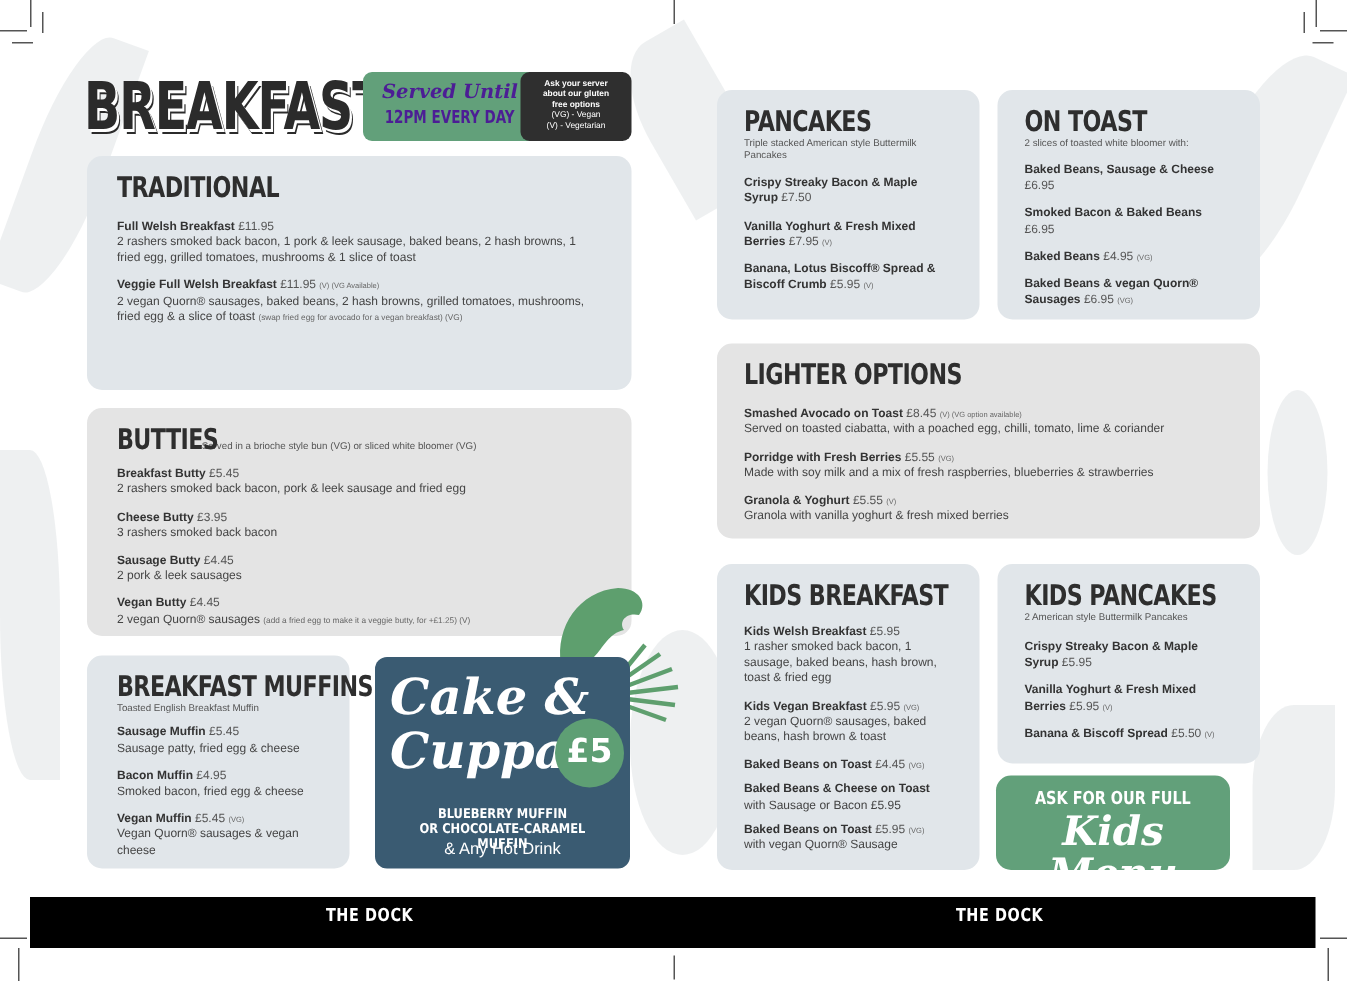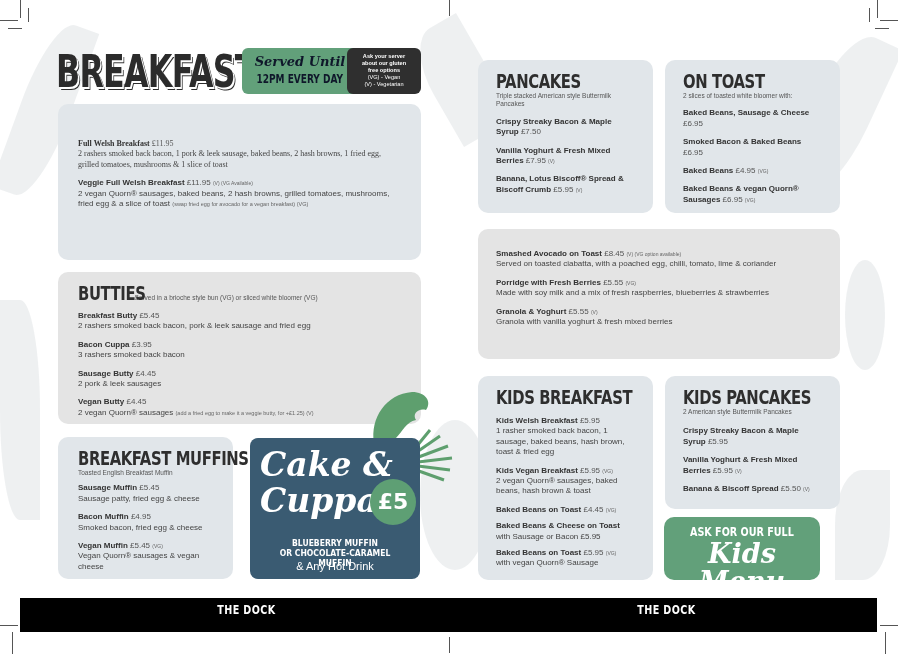--- a/index.html
+++ b/index.html
@@ -31,21 +31,21 @@
   .title-big {
     position: absolute; left: 56px; top: 46px;
     font-family: "DejaVu Sans", sans-serif; font-weight: bold; font-size: 44px;
     color: #2b2b2b; letter-spacing: -1px;
     transform: scaleX(0.72); transform-origin: left top;
     text-shadow: 2px 2px 0 #ffffff, 3px 3px 0 #2b2b2b;
     white-space: nowrap;
   }
   .served {
     position: absolute; left: 242px; top: 48px; width: 116px; height: 46px;
-    background: #62a07a; border-radius: 6px; color: #0f172a; text-align: center;
+    background: #62a07a; border-radius: 6px; color: #4c1d95; text-align: center;
     padding-top: 6px;
   }
   .served .s1 { font-family: "DejaVu Serif", serif; font-style: italic; font-weight: bold; font-size: 13px; }
   .served .s2 { font-family: "DejaVu Sans", sans-serif; font-weight: bold; font-size: 12px; transform: scaleX(0.75); display: inline-block; }
   .gluten {
     position: absolute; left: 347px; top: 48px; width: 74px; height: 46px;
     background: #2f2f2f; border-radius: 6px; color: #fff; text-align: center;
     font-size: 5.6px; line-height: 1.25; padding-top: 5px;
   }
   .gluten .b { font-weight: bold; }
@@ -116,21 +116,22 @@
   </div>
   <div class="gluten">
     <div class="b">Ask your server</div>
     <div class="b">about our gluten</div>
     <div class="b">free options</div>
     <div>(VG) - Vegan</div>
     <div>(V) - Vegetarian</div>
   </div>
 
   <div class="panel blue" style="left:58px;top:104px;width:363px;height:156px;padding:10px 20px;">
-    <div class="item" style="margin-top:25px;font-family:Liberation Serif, serif;">
+    <div><span class="heading">TRADITIONAL</span></div>
+    <div class="item" style="margin-top:10px;">
       <span class="name">Full Welsh Breakfast</span>
       <span class="price">£11.95</span>
       <div class="desc">2 rashers smoked back bacon, 1 pork &amp; leek sausage, baked beans, 2 hash browns, 1 fried egg, grilled tomatoes, mushrooms &amp; 1 slice of toast</div>
     </div>
     <div class="item">
       <span class="name">Veggie Full Welsh Breakfast</span>
       <span class="price">£11.95</span>
       <span class="tag">(V) (VG Available)</span>
       <div class="desc"><span>2 vegan Quorn® sausages, baked beans, 2 hash browns, grilled tomatoes, mushrooms, fried egg &amp; a slice of toast</span> <span class="desc-note">(swap fried egg for avocado for a vegan breakfast) (VG)</span></div>
     </div>
@@ -140,21 +141,21 @@
     <div style="white-space:nowrap;">
       <span class="heading" style="transform:scaleX(0.78);width:60px;">BUTTIES</span>
       <span class="subnote" style="margin-left:-8px;">Served in a brioche style bun (VG) or sliced white bloomer (VG)</span>
     </div>
     <div class="item" style="margin-top:7px;">
       <span class="name">Breakfast Butty</span>
       <span class="price">£5.45</span>
       <div class="desc">2 rashers smoked back bacon, pork &amp; leek sausage and fried egg</div>
     </div>
     <div class="item">
-      <span class="name">Bacon Cuppa</span>
+      <span class="name">Cheese Butty</span>
       <span class="price">£3.95</span>
       <div class="desc">3 rashers smoked back bacon</div>
     </div>
     <div class="item">
       <span class="name">Sausage Butty</span>
       <span class="price">£4.45</span>
       <div class="desc">2 pork &amp; leek sausages</div>
     </div>
     <div class="item">
       <span class="name">Vegan Butty</span>
@@ -234,20 +235,21 @@
       <span class="tag">(VG)</span>
     </div>
     <div class="item">
       <span class="name">Baked Beans &amp; vegan Quorn® Sausages</span>
       <span class="price">£6.95</span>
       <span class="tag">(VG)</span>
     </div>
   </div>
 
   <div class="panel grey" style="left:478px;top:229px;width:362px;height:130px;padding:10px 18px;">
+    <div><span class="heading">LIGHTER OPTIONS</span></div>
     <div class="item" style="margin-top:10px;">
       <span class="name">Smashed Avocado on Toast</span>
       <span class="price">£8.45</span>
       <span class="tag">(V) (VG option available)</span>
       <div class="desc">Served on toasted ciabatta, with a poached egg, chilli, tomato, lime &amp; coriander</div>
     </div>
     <div class="item">
       <span class="name">Porridge with Fresh Berries</span>
       <span class="price">£5.55</span>
       <span class="tag">(VG)</span>

